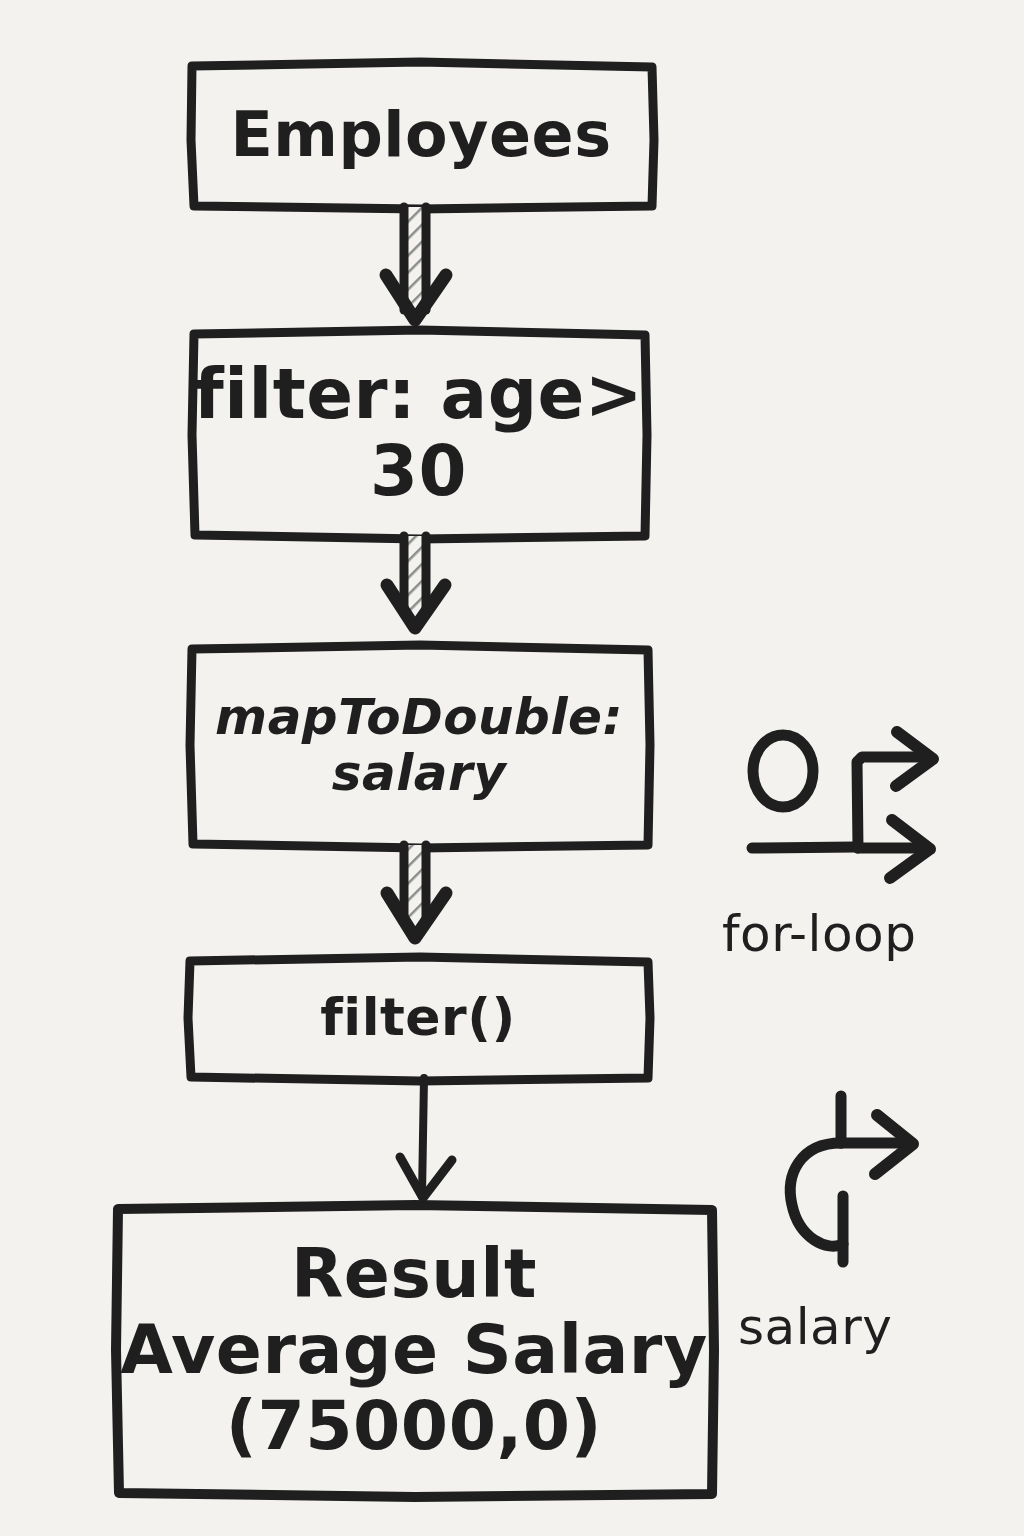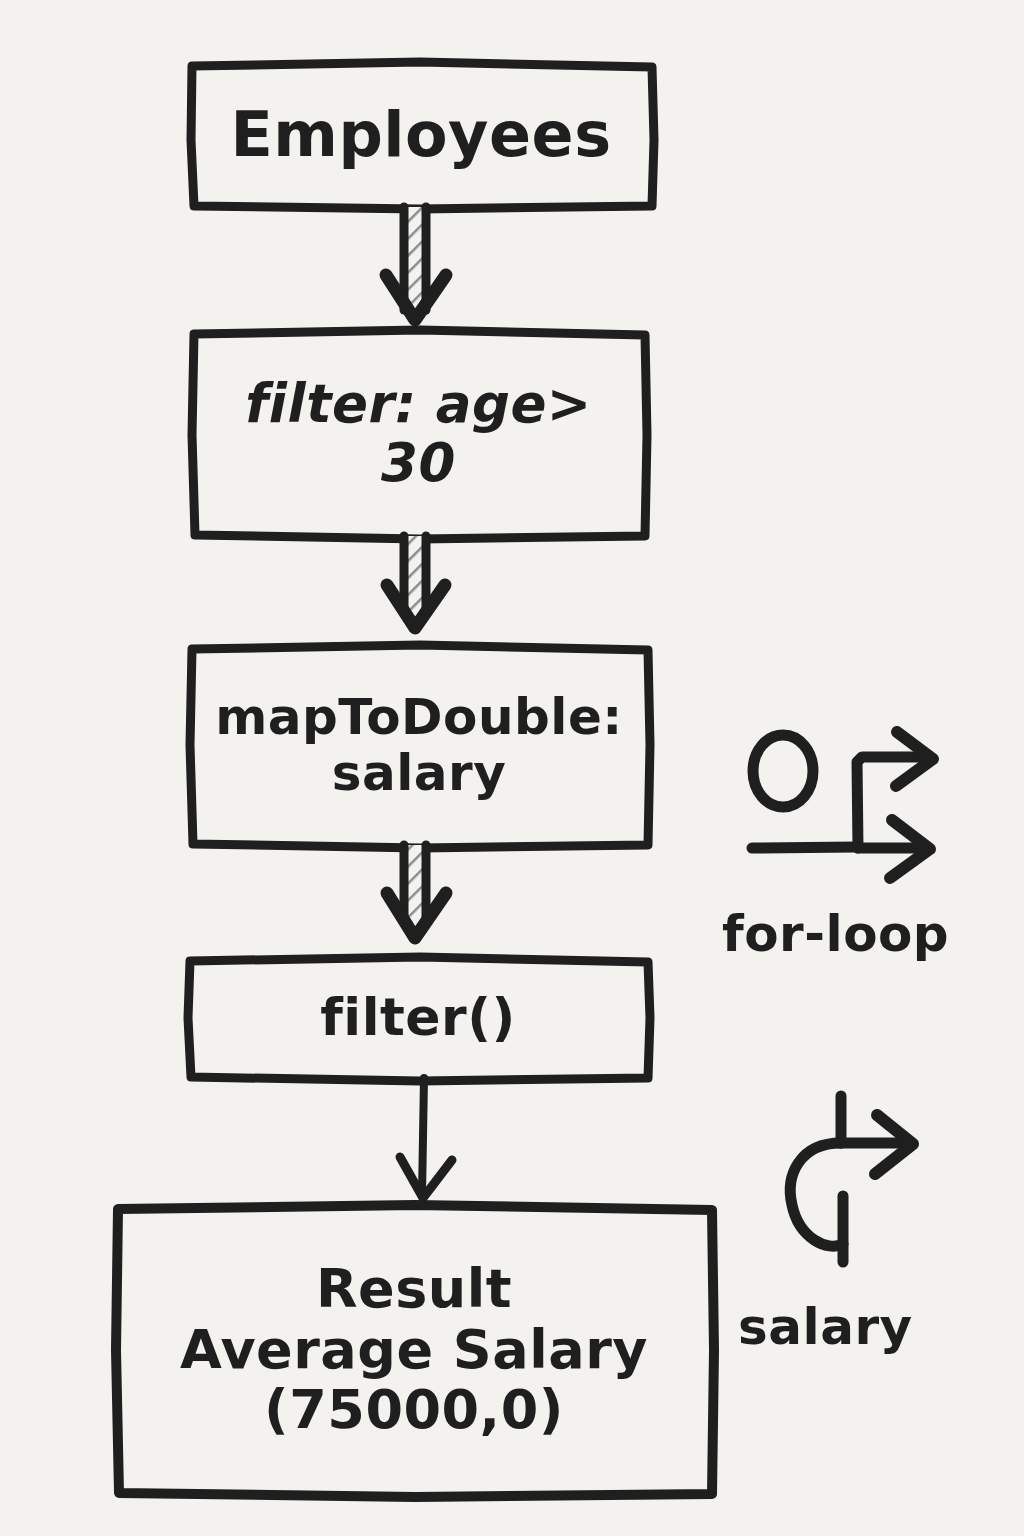--- a/index.html
+++ b/index.html
@@ -32,37 +32,37 @@
   .node-label {
     font-family: "DejaVu Sans", sans-serif;
     font-weight: 600;
     letter-spacing: 0.5px;
     line-height: 1.12;
     white-space: pre-line;
   }
   .legend-label {
     position: absolute;
     font-family: "DejaVu Sans", sans-serif;
-    font-weight: 700;
+    font-weight: 400;
     color: #1f1f1f;
     letter-spacing: 0.5px;
     white-space: nowrap;
   }
   
   #box-employees   { left:190px; top:62px;   width:462px; height:145px;text-align:right; }
   #box-filter      { left:192px; top:330px;  width:453px; height:206px; }
   #box-map         { left:190px; top:645px;  width:458px; height:200px; }
   #box-average     { left:188px; top:957px;  width:460px; height:121px; }
   #box-result      { left:116px; top:1205px; width:596px; height:290px; }
 
   #lbl-employees { font-size: 62px; }
-  #lbl-filter    { font-size: 53px; font-style: italic; }
-  #lbl-map       { font-size: 50px; }
+  #lbl-filter    { font-size: 69px; }
+  #lbl-map       { font-size: 50px; font-style: italic; }
   #lbl-average   { font-size: 52px; }
-  #lbl-result    { font-size: 54px; }
+  #lbl-result    { font-size: 68px; }
 
   #legend-forloop-label { left:722px; top:905px;  font-size:50px; }
   #legend-streams-label { left:738px; top:1298px; font-size:50px; }
 </style>
 </head>
 <body>
 
 <svg id="canvas" viewBox="0 0 1024 1536" xmlns="http://www.w3.org/2000/svg">
   <defs>
     <pattern id="hatch" width="12" height="12" patternTransform="rotate(45)" patternUnits="userSpaceOnUse">

